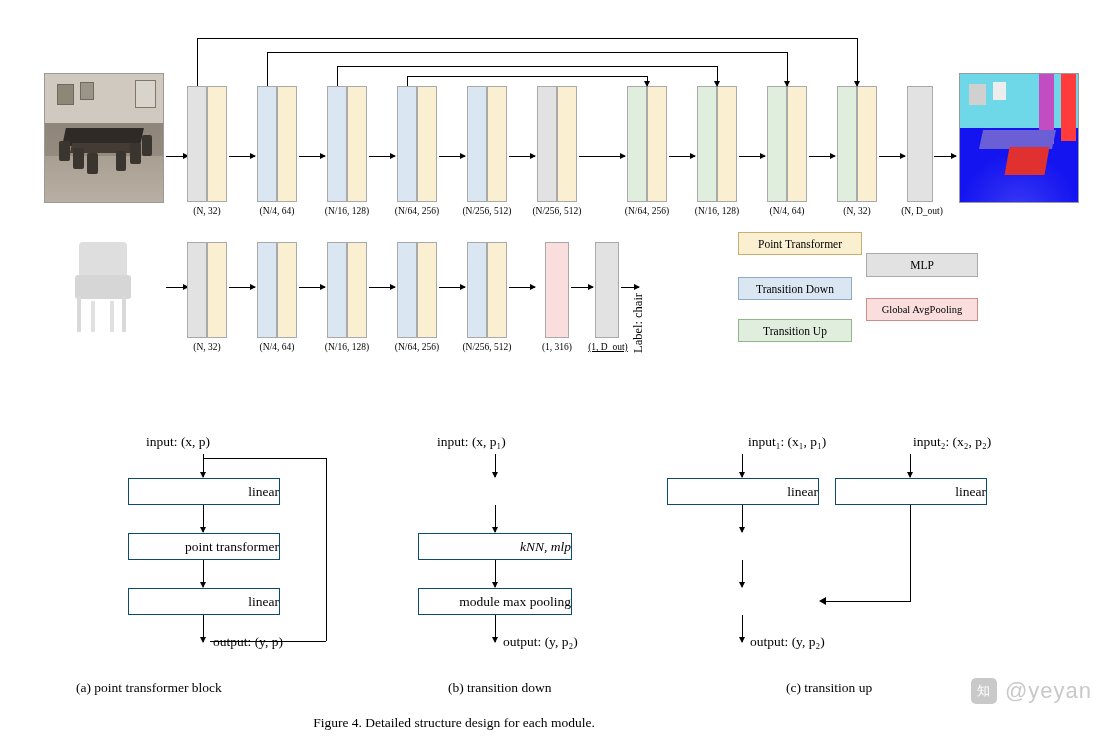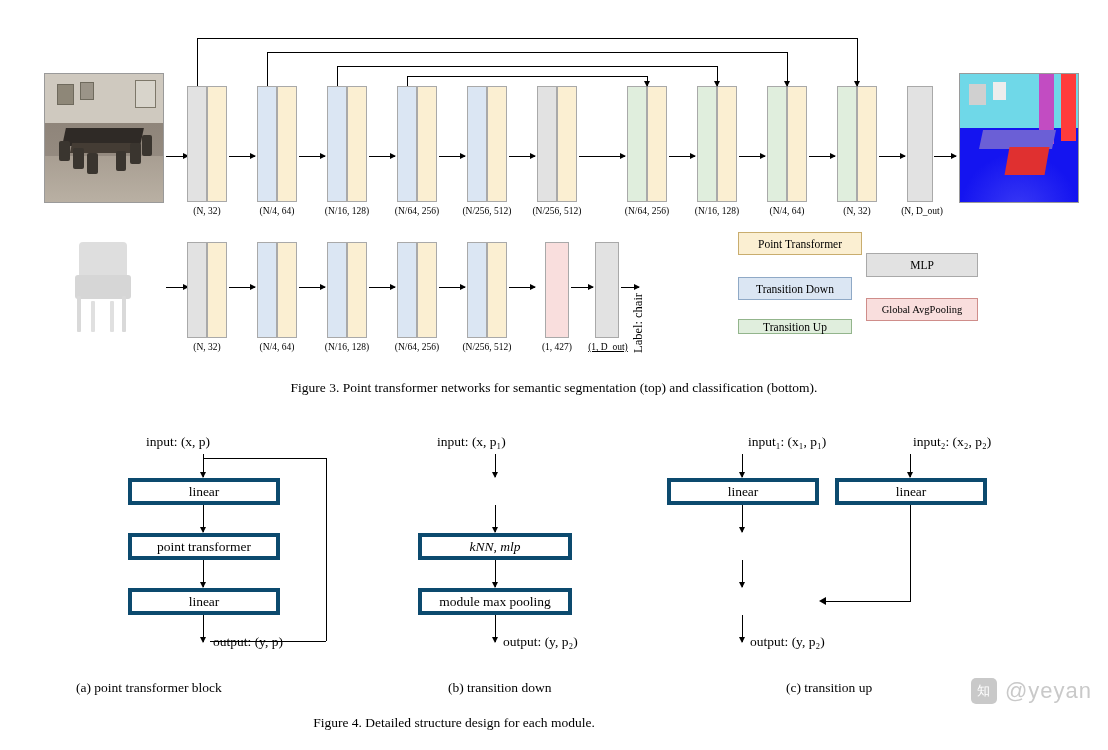--- a/index.html
+++ b/index.html
@@ -95,22 +95,22 @@
   .lg-pink{background:#f9dedd;border-color:#cf8d8a;}
 
   .fig-caption{
     position:absolute;width:100%;text-align:center;font-size:13.5px;
     font-family:"Liberation Serif", serif;
   }
 
   
   #fig4{position:absolute;left:0;top:400px;width:908px;height:350px;}
   .node{
-    position:absolute;border:4px solid #0c4a6e;box-sizing:border-box;background:#fff;
-    font-size:13.5px;display:flex;align-items:center;justify-content:center;
+    position:absolute;border:1px solid #0c4a6e;box-sizing:border-box;background:#fff;
+    font-size:13.5px;display:flex;align-items:center;justify-content:flex-end;
     font-family:"Liberation Serif", serif;
   }
   .lbl{position:absolute;font-size:13.5px;white-space:nowrap;font-family:"Liberation Serif", serif;}
   .sub-cap{position:absolute;font-size:13.5px;white-space:nowrap;}
 
   .vlabel{
     position:absolute;font-size:12.5px;white-space:nowrap;
     transform:rotate(-90deg);transform-origin:left bottom;
   }
 
@@ -277,48 +277,47 @@
 
     <div class="arrow-h" style="left:439px;top:287px;width:26px;"></div>
 
     <div class="blk blue" style="left:467px;top:242px;width:20px;height:96px;"></div>
     <div class="blk yellow" style="left:487px;top:242px;width:20px;height:96px;"></div>
     <div class="caption-small" style="left:443px;top:342px;width:88px;">(N/256, 512)</div>
 
     <div class="arrow-h" style="left:509px;top:287px;width:26px;"></div>
 
     <div class="blk pink" style="left:545px;top:242px;width:24px;height:96px;"></div>
-    <div class="caption-small" style="left:521px;top:342px;width:72px;">(1, 427)</div>
+    <div class="caption-small" style="left:521px;top:342px;width:72px;">(1, 316)</div>
 
     <div class="arrow-h" style="left:571px;top:287px;width:22px;"></div>
 
     <div class="blk plain-grey" style="left:595px;top:242px;width:24px;height:96px;"></div>
     <div class="caption-small" style="left:569px;top:342px;width:78px;text-decoration:underline;">(1, D_out)</div>
 
     <div class="arrow-h" style="left:621px;top:287px;width:18px;"></div>
 
     <div class="vlabel" style="left:646px;top:338px;">Label: chair</div>
 
     <div class="legend-box lg-yellow" style="left:738px;top:232px;width:124px;height:23px;">
       <span>Point Transformer</span>
     </div>
     <div class="legend-box lg-blue" style="left:738px;top:277px;width:114px;height:23px;">
       <span>Transition Down</span>
     </div>
-    <div class="legend-box lg-green" style="left:738px;top:319px;width:114px;height:15px;justify-content:center;">
+    <div class="legend-box lg-green" style="left:738px;top:319px;width:114px;height:23px;justify-content:center;">
       <span>Transition Up</span>
     </div>
     <div class="legend-box lg-grey" style="left:866px;top:253px;width:112px;height:24px;">
       <span>MLP</span>
     </div>
     <div class="legend-box lg-pink" style="left:866px;top:298px;width:112px;height:23px;">
       <span style="font-size:10.5px">Global AvgPooling</span>
     </div>
 
-    <div class="fig-caption" style="top:380px;">Figure 3. Point transformer networks for semantic segmentation (top) and classification (bottom).</div>
   </div>
 
   <div id="fig4">
 
     <div class="lbl" style="left:146px;top:34px;">input: (x, p)</div>
     <div class="arrow-d" style="left:203px;top:54px;height:23px;"></div>
 
     <div class="node" style="left:128px;top:78px;width:152px;height:27px;">
       <span>linear</span>
     </div>

